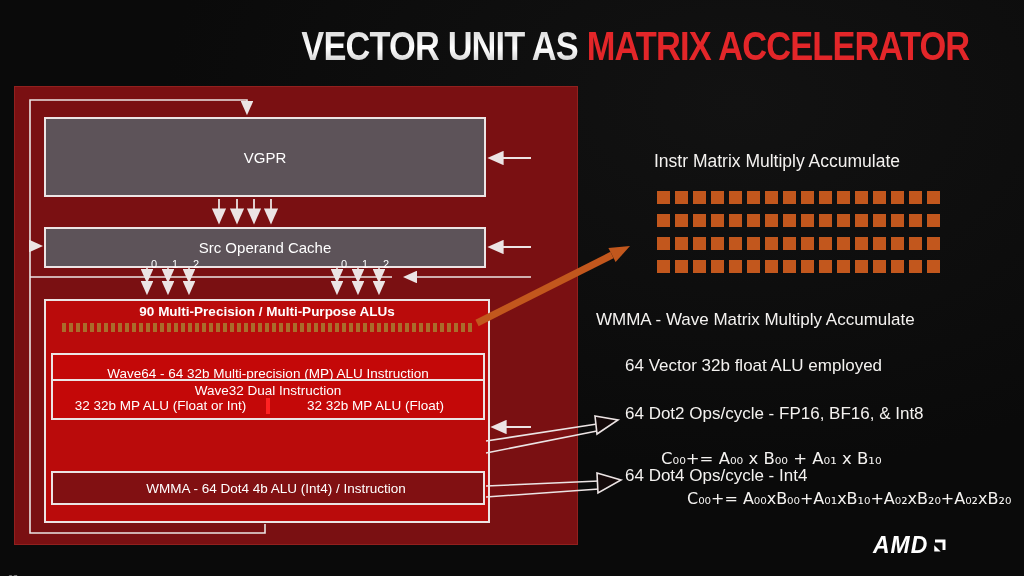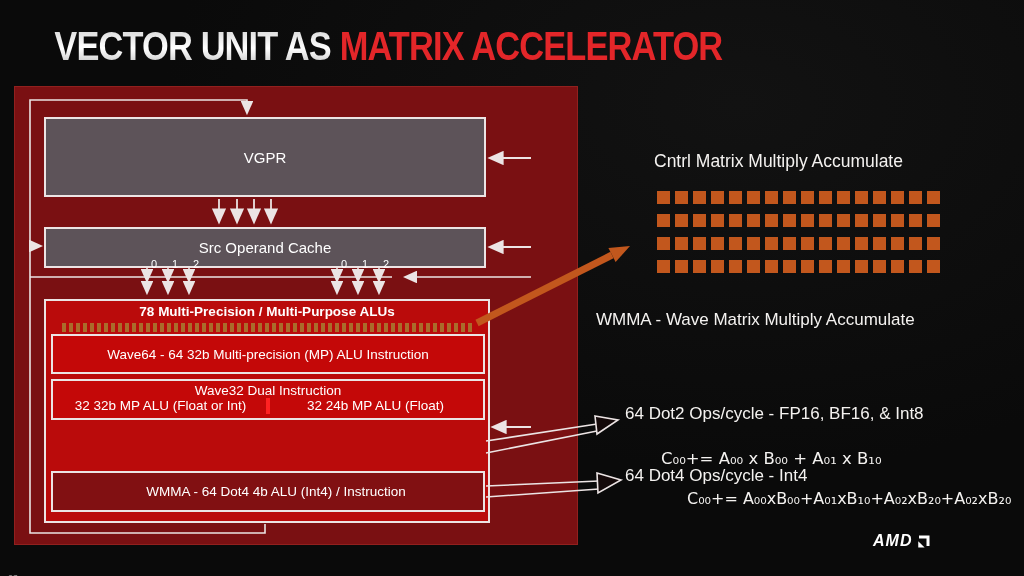--- a/index.html
+++ b/index.html
@@ -18,21 +18,21 @@
     --divider-red:#ff2222;
   }
   *{margin:0;padding:0;box-sizing:border-box;}
   html,body{background:#000;}
   .slide{
     position:relative;width:1024px;height:576px;overflow:hidden;
     background:radial-gradient(ellipse at 72% 18%, #121212 0%, var(--bg-black) 55%);
     font-family:"Liberation Sans", sans-serif;color:#fff;
   }
   
-  .title-bar{position:absolute;top:24px;left:0;width:1024px;text-align:left;}
+  .title-bar{position:absolute;top:24px;left:0;width:1024px;text-align:right;}
   .title-text{
     display:inline-block;font-size:40px;font-weight:700;letter-spacing:-1px;
     transform:scaleX(.86);transform-origin:center;white-space:nowrap;
   }
   .title-prefix{background:linear-gradient(180deg,#cfcfcf 0%,#ffffff 55%,#bdbdbd 100%);
     -webkit-background-clip:text;background-clip:text;color:transparent;}
   .title-highlight{color:var(--title-red);}
   
   .diagram{position:absolute;left:14px;top:86px;width:564px;height:459px;
     background:var(--diagram-bg);border:1px solid var(--diagram-border);}
@@ -47,44 +47,44 @@
   .alu-container{left:44px;top:299px;width:446px;height:224px;background:var(--alu-bg);
     border:2px solid var(--line-white);display:block;}
   .alu-header{position:absolute;left:0;top:3px;width:100%;text-align:center;
     font-size:13.5px;font-weight:600;}
   .dash-strip{position:absolute;left:16px;top:22px;width:412px;height:9px;
     background:repeating-linear-gradient(90deg,var(--dash-orange) 0 4px,rgba(0,0,0,0) 4px 7px);}
   .sub-box{position:absolute;left:5px;width:434px;border:2px solid var(--line-white);
     display:flex;align-items:center;justify-content:center;font-size:13.5px;text-align:center;}
   .wave-bg{background:var(--wave-bg);}
   .wmma-bg{background:var(--wmma-bg);}
-  .wave64{top:33px;height:40px;}
+  .wave64{top:52px;height:40px;}
   .wave32{top:78px;height:41px;flex-direction:column;justify-content:flex-start;padding-top:2px;}
   .wave32-row{display:flex;width:100%;position:relative;}
   .wave32-half{flex:1;font-size:13.5px;}
   .wave32-divider{position:absolute;left:50%;top:0;width:4px;height:16px;
     transform:translateX(-2px);background:var(--divider-red);}
   .dot2{top:124px;height:41px;}
-  .dot4{top:170px;height:41px;padding-left:16px;}
+  .dot4{top:170px;height:34px;padding-left:16px;}
   .port-label{position:absolute;font-size:11px;color:#fff;}
   
   .rp-text{position:absolute;white-space:nowrap;color:#f4f2f0;}
   .rp-heading{left:654px;top:151px;font-size:17.5px;}
   .wmma-grid{position:absolute;left:657px;top:191px;display:grid;}
   .gsq{background:var(--orange);}
   .rp-line1{left:596px;top:310px;font-size:17px;}
   .rp-line2{left:625px;top:356px;font-size:17px;}
   .rp-line3{left:625px;top:404px;font-size:17px;}
   .rp-form1{left:661px;top:428px;font-size:16.5px;font-family:"DejaVu Sans",sans-serif;margin-top:21px;}
   .rp-line4{left:625px;top:466px;font-size:17px;}
   .rp-form2{left:687px;top:489px;font-size:16px;font-family:"DejaVu Sans",sans-serif;}
   
   .page-number{position:absolute;left:8px;top:549px;font-size:9px;color:#9a9a9a;margin-top:24px;}
   .amd-logo{position:absolute;left:873px;top:532px;display:flex;align-items:center;gap:4px;}
-  .amd-word{font-size:16px;font-weight:700;letter-spacing:1px;font-style:italic;}
+  .amd-word{font-size:23px;font-weight:700;letter-spacing:1px;font-style:italic;}
   .tagline{position:absolute;left:873px;top:551px;font-size:10.5px;font-weight:700;letter-spacing:.2px;}
   
   .overlay{position:absolute;left:0;top:0;pointer-events:none;}
   .wline{stroke:var(--line-white);stroke-width:1.6;fill:none;}
   .wline2{stroke:var(--line-white);stroke-width:1.8;fill:none;}
   .hollow-head{fill:#140909;stroke:var(--line-white);stroke-width:1.6;}
   .orange-line{stroke:var(--orange);stroke-width:7;fill:none;}
   .orange-head{fill:var(--orange);}
   .mw-head{fill:var(--line-white);}
 </style>
@@ -110,43 +110,43 @@
 
   <span class="port-label" style="left:151px;top:258px;">0</span>
   <span class="port-label" style="left:172px;top:258px;">1</span>
   <span class="port-label" style="left:193px;top:258px;">2</span>
 
   <span class="port-label" style="left:341px;top:258px;">0</span>
   <span class="port-label" style="left:362px;top:258px;">1</span>
   <span class="port-label" style="left:383px;top:258px;">2</span>
 
   <div class="box alu-container">
-    <div class="alu-header">78 Multi-Precision / Multi-Purpose ALUs</div>
+    <div class="alu-header">90 Multi-Precision / Multi-Purpose ALUs</div>
     <div class="dash-strip"></div>
 
     <div class="sub-box wave-bg wave64">
       <span>Wave64 - 64 32b Multi-precision (MP) ALU Instruction</span>
     </div>
 
     <div class="sub-box wave-bg wave32">
       <span>Wave32 Dual Instruction</span>
       <div class="wave32-row">
         <span class="wave32-half">32 32b MP ALU (Float or Int)</span>
         <span class="wave32-divider"></span>
-        <span class="wave32-half">32 24b MP ALU (Float)</span>
+        <span class="wave32-half">32 32b MP ALU (Float)</span>
       </div>
     </div>
 
 
     <div class="sub-box wmma-bg dot4">
       <span>WMMA - 64 Dot4 4b ALU (Int4) / Instruction</span>
     </div>
   </div>
 
-  <div class="rp-text rp-heading">Cntrl Matrix Multiply Accumulate</div>
+  <div class="rp-text rp-heading">Instr Matrix Multiply Accumulate</div>
   <div class="wmma-grid" style="grid-template-columns: repeat(16, 13px); gap: 10px 5px;">
       <div class="gsq" style="width: 13px; height: 13px;"></div>
       <div class="gsq" style="width: 13px; height: 13px;"></div>
       <div class="gsq" style="width: 13px; height: 13px;"></div>
       <div class="gsq" style="width: 13px; height: 13px;"></div>
       <div class="gsq" style="width: 13px; height: 13px;"></div>
       <div class="gsq" style="width: 13px; height: 13px;"></div>
       <div class="gsq" style="width: 13px; height: 13px;"></div>
       <div class="gsq" style="width: 13px; height: 13px;"></div>
       <div class="gsq" style="width: 13px; height: 13px;"></div>
@@ -200,20 +200,21 @@
       <div class="gsq" style="width: 13px; height: 13px;"></div>
       <div class="gsq" style="width: 13px; height: 13px;"></div>
       <div class="gsq" style="width: 13px; height: 13px;"></div>
       <div class="gsq" style="width: 13px; height: 13px;"></div>
       <div class="gsq" style="width: 13px; height: 13px;"></div>
       <div class="gsq" style="width: 13px; height: 13px;"></div>
       <div class="gsq" style="width: 13px; height: 13px;"></div>
       <div class="gsq" style="width: 13px; height: 13px;"></div>
     </div>
   <div class="rp-text rp-line1">WMMA - Wave Matrix Multiply Accumulate</div>
+  <div class="rp-text rp-line2">64 Vector 32b float ALU employed</div>
   <div class="rp-text rp-line3">64 Dot2 Ops/cycle - FP16, BF16, &amp; Int8</div>
   <div class="rp-text rp-form1">C₀₀+= A₀₀ x B₀₀ + A₀₁ x B₁₀</div>
   <div class="rp-text rp-line4">64 Dot4 Ops/cycle -  Int4</div>
   <div class="rp-text rp-form2">C₀₀+= A₀₀xB₀₀+A₀₁xB₁₀+A₀₂xB₂₀+A₀₂xB₂₀</div>
 
   <div class="page-number">23</div>
   <div class="amd-logo">
     <span class="amd-word">AMD</span>
     <svg width="15" height="15" viewBox="0 0 20 20">
       <path d="M4 2 H18 V16 H14 V6 H4 Z" fill="#fff"></path>

